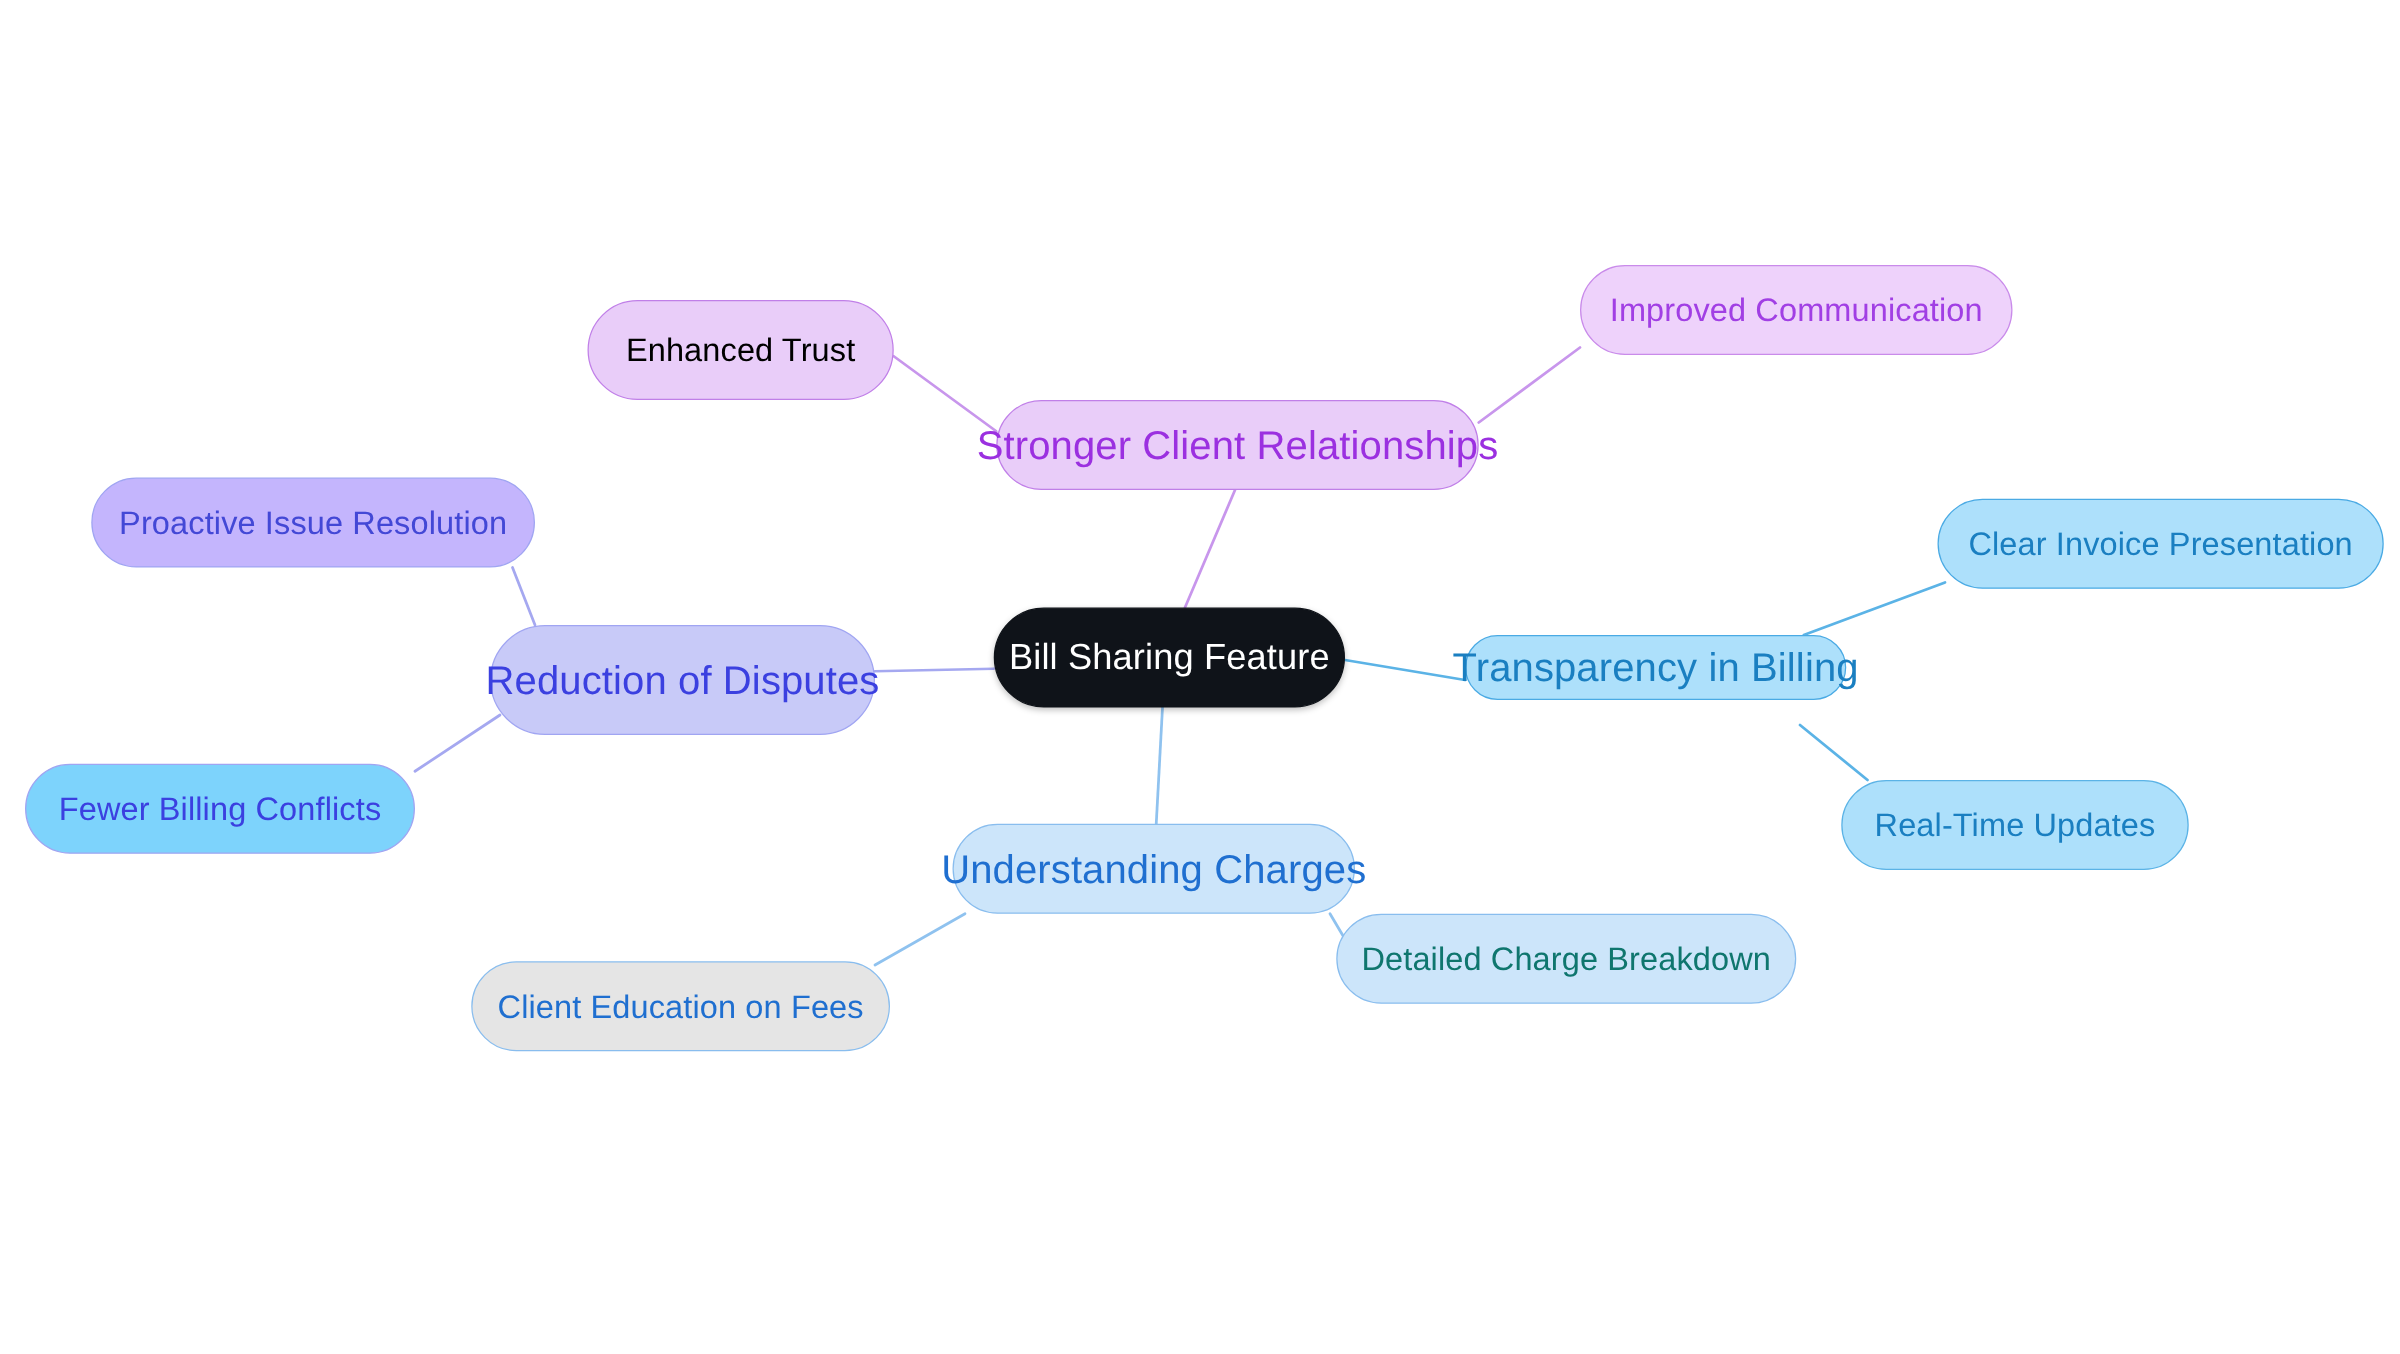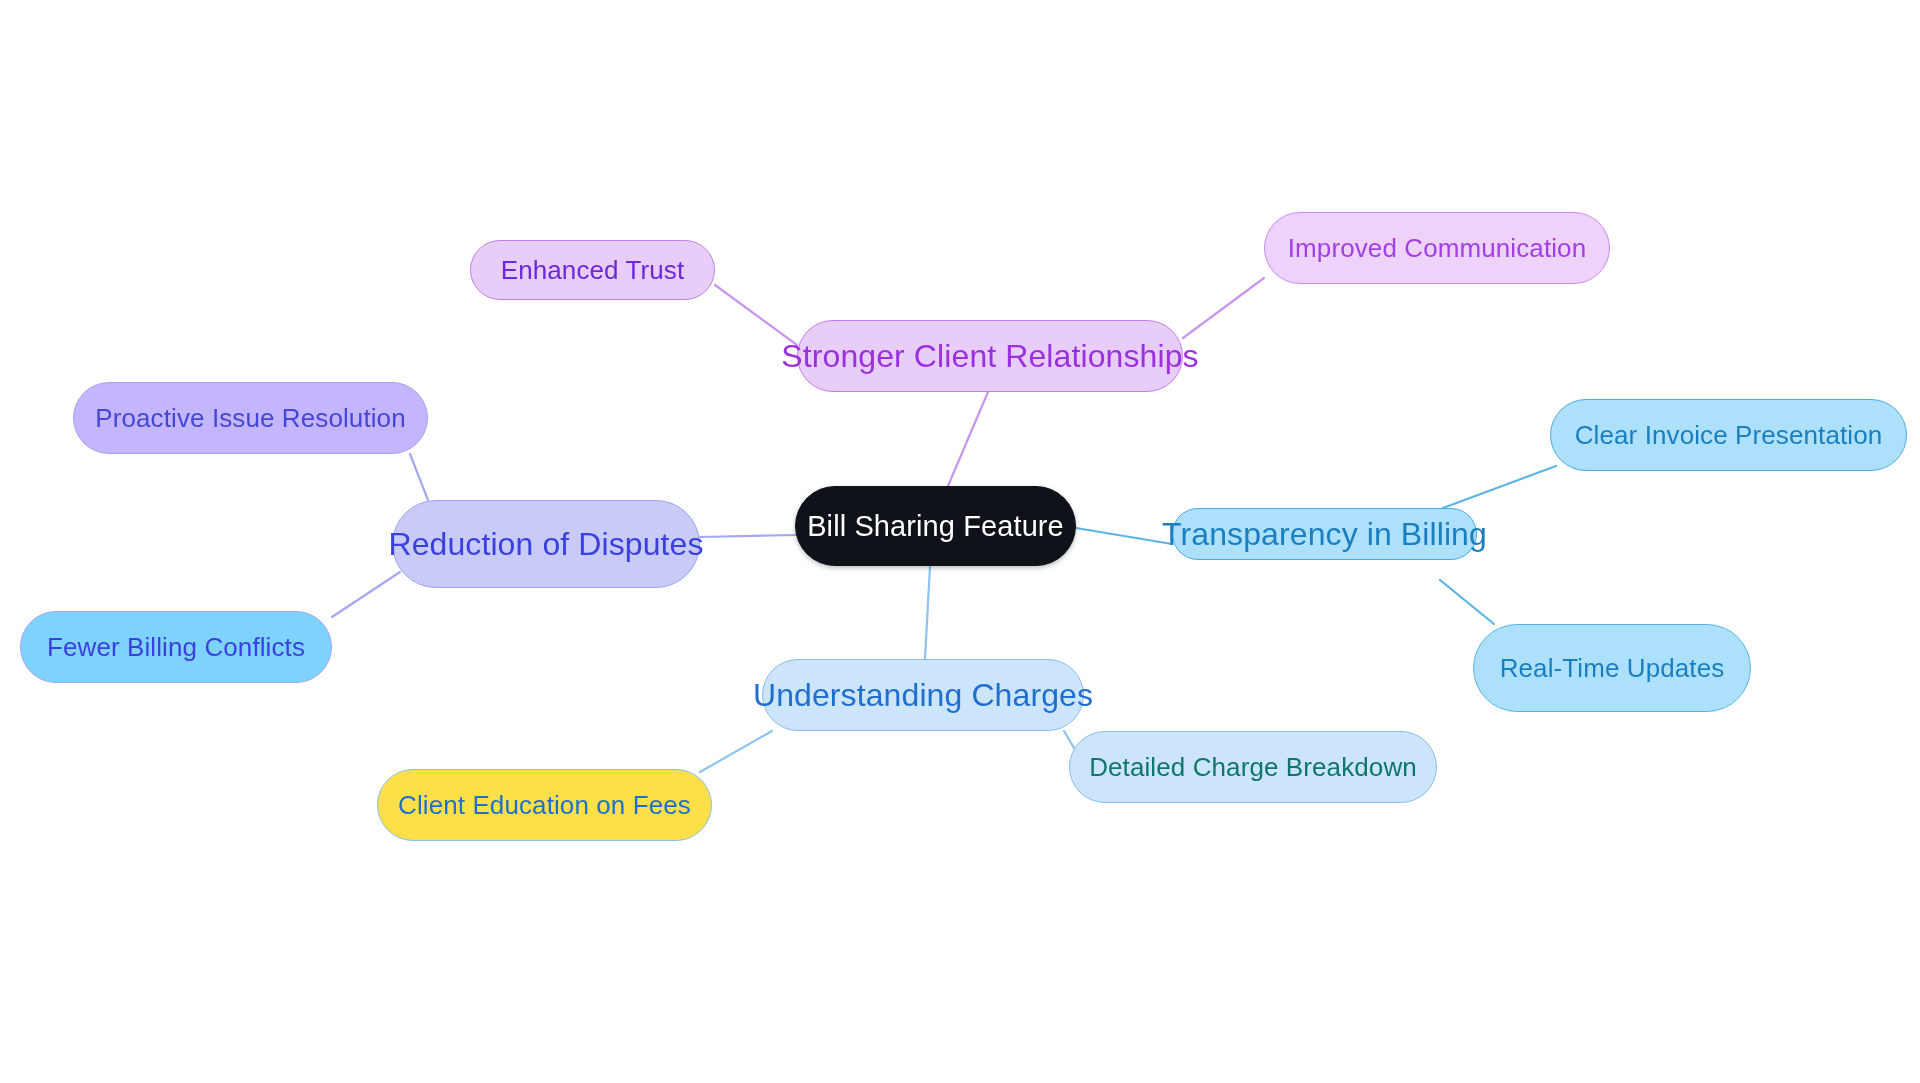--- a/index.html
+++ b/index.html
@@ -67,48 +67,48 @@
       <line x1="797" y1="345" x2="715" y2="285" stroke="#c896ec" stroke-width="2.2" stroke-linecap="round"></line>
       <line x1="1183" y1="338" x2="1264" y2="278" stroke="#c896ec" stroke-width="2.2" stroke-linecap="round"></line>
       <line x1="428" y1="500" x2="410" y2="454" stroke="#a5a8f0" stroke-width="2.2" stroke-linecap="round"></line>
       <line x1="400" y1="572" x2="332" y2="617" stroke="#a5a8f0" stroke-width="2.2" stroke-linecap="round"></line>
       <line x1="1443" y1="508" x2="1556" y2="466" stroke="#5bb3e6" stroke-width="2.2" stroke-linecap="round"></line>
       <line x1="1440" y1="580" x2="1494" y2="624" stroke="#5bb3e6" stroke-width="2.2" stroke-linecap="round"></line>
       <line x1="772" y1="731" x2="700" y2="772" stroke="#8fc2ef" stroke-width="2.2" stroke-linecap="round"></line>
       <line x1="1064" y1="731" x2="1090" y2="775" stroke="#8fc2ef" stroke-width="2.2" stroke-linecap="round"></line>
     </svg>
   <div id="node-layer">
-      <div class="node leaf" style="left: 470px; top: 240px; width: 245px; height: 60px; background: rgb(233, 205, 249); border-color: rgb(192, 127, 232); color: #6d28d9;">
+      <div class="node leaf" style="left: 470px; top: 240px; width: 245px; height: 80px; background: rgb(233, 205, 249); border-color: rgb(192, 127, 232); color: #000000;">
         <span class="node-label">Enhanced Trust</span>
       </div>
       <div class="node leaf" style="left: 1264px; top: 212px; width: 346px; height: 72px; background: rgb(238, 210, 251); border-color: rgb(201, 139, 234); color: rgb(161, 63, 228);">
         <span class="node-label">Improved Communication</span>
       </div>
       <div class="node branch" style="left: 797px; top: 320px; width: 386px; height: 72px; background: rgb(233, 205, 249); border-color: rgb(192, 127, 232); color: rgb(155, 48, 224);">
         <span class="node-label">Stronger Client Relationships</span>
       </div>
       <div class="node leaf" style="left: 73px; top: 382px; width: 355px; height: 72px; background: #c4b5fd; border-color: rgb(160, 165, 242); color: rgb(67, 72, 214);">
         <span class="node-label">Proactive Issue Resolution</span>
       </div>
       <div class="node leaf" style="left: 20px; top: 611px; width: 312px; height: 72px; background: #7dd3fc; border-color: rgb(160, 165, 242); color: rgb(59, 64, 224);">
         <span class="node-label">Fewer Billing Conflicts</span>
       </div>
       <div class="node branch" style="left: 392px; top: 500px; width: 308px; height: 88px; background: rgb(200, 202, 248); border-color: rgb(160, 165, 242); color: rgb(59, 64, 224);">
         <span class="node-label">Reduction of Disputes</span>
       </div>
       <div class="node leaf" style="left: 1550px; top: 399px; width: 357px; height: 72px; background: rgb(173, 224, 251); border-color: rgb(74, 170, 228); color: rgb(26, 127, 193);">
         <span class="node-label">Clear Invoice Presentation</span>
       </div>
-      <div class="node leaf" style="left: 1473px; top: 624px; width: 278px; height: 88px; background: rgb(173, 224, 251); border-color: rgb(91, 179, 230); color: rgb(26, 127, 193);">
+      <div class="node leaf" style="left: 1473px; top: 624px; width: 278px; height: 72px; background: rgb(173, 224, 251); border-color: rgb(91, 179, 230); color: rgb(26, 127, 193);">
         <span class="node-label">Real-Time Updates</span>
       </div>
       <div class="node branch" style="left: 1172px; top: 508px; width: 305px; height: 52px; background: rgb(173, 224, 251); border-color: rgb(74, 170, 228); color: rgb(26, 127, 193);">
         <span class="node-label">Transparency in Billing</span>
       </div>
-      <div class="node leaf" style="left: 377px; top: 769px; width: 335px; height: 72px; background: #fde047; border-color: rgb(137, 189, 238); color: rgb(31, 111, 208);">
+      <div class="node leaf" style="left: 377px; top: 769px; width: 335px; height: 72px; background: #e5e5e5; border-color: rgb(137, 189, 238); color: rgb(31, 111, 208);">
         <span class="node-label">Client Education on Fees</span>
       </div>
       <div class="node leaf" style="left: 1069px; top: 731px; width: 368px; height: 72px; background: rgb(204, 229, 250); border-color: rgb(137, 189, 238); color: #0f766e;">
         <span class="node-label">Detailed Charge Breakdown</span>
       </div>
       <div class="node branch" style="left: 762px; top: 659px; width: 322px; height: 72px; background: rgb(204, 229, 250); border-color: rgb(137, 189, 238); color: rgb(31, 111, 208);">
         <span class="node-label">Understanding Charges</span>
       </div>
       <div class="node root" style="left: 795px; top: 486px; width: 281px; height: 80px;">
         <span class="node-label">Bill Sharing Feature</span>

